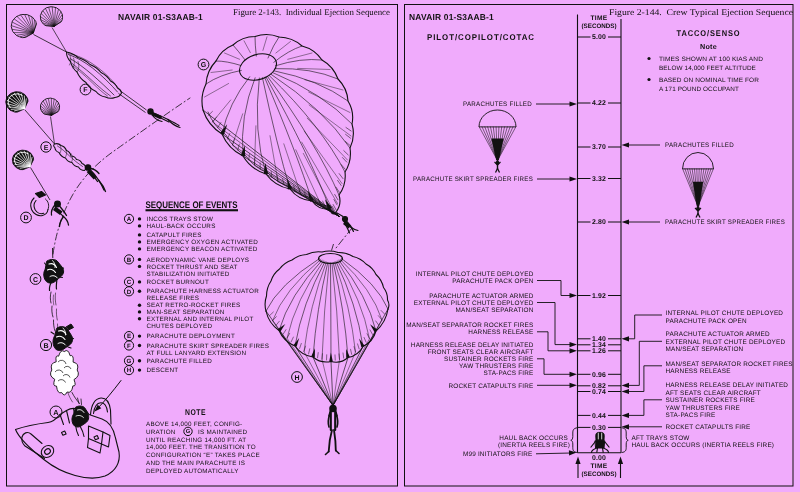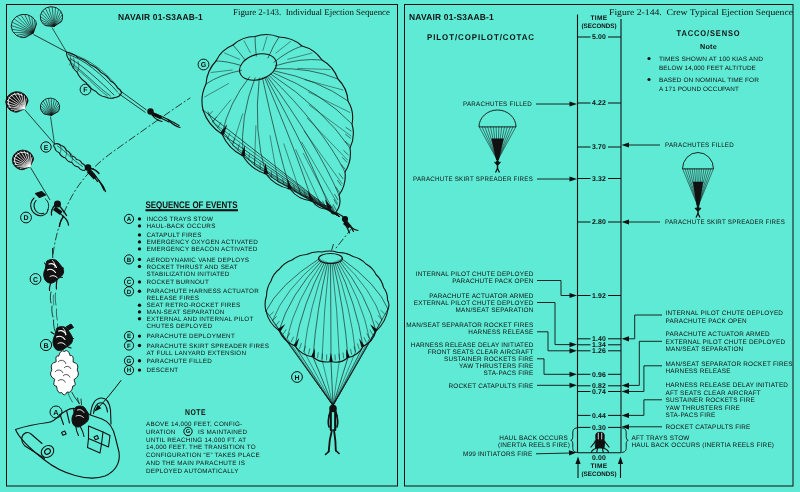--- a/index.html
+++ b/index.html
@@ -1,14 +1,14 @@
 <!DOCTYPE html>
 <html><head><meta charset="utf-8"><style>
 html,body{margin:0;padding:0;background:#ffffff;}
-#c{position:relative;width:800px;height:492px;background:#5eead4;overflow:hidden;-webkit-font-smoothing:antialiased;text-rendering:geometricPrecision;}
+#c{position:relative;width:800px;height:492px;background:#f0abfc;overflow:hidden;-webkit-font-smoothing:antialiased;text-rendering:geometricPrecision;}
 text{-webkit-font-smoothing:antialiased;}
 </style></head><body>
 <div id="c">
 <svg width="800" height="492" viewBox="0 0 800 492">
 <rect x="6.5" y="4.5" width="391" height="481.5" fill="none" stroke="#111" stroke-width="1"></rect>
 <rect x="404.5" y="4.5" width="388.5" height="481.5" fill="none" stroke="#111" stroke-width="1"></rect>
 <text x="118" y="19.5" font-size="8.6" font-family="Liberation Sans, sans-serif" font-weight="bold" letter-spacing="0.2" textLength="85" lengthAdjust="spacingAndGlyphs" fill="#111">NAVAIR 01-S3AAB-1</text>
 <text x="233" y="14.5" font-size="8.8" font-family="Liberation Serif, sans-serif" textLength="157" lengthAdjust="spacingAndGlyphs" fill="#111">Figure 2-143.&nbsp; Individual Ejection Sequence</text>
 <text x="409" y="19.5" font-size="8.6" font-family="Liberation Sans, sans-serif" font-weight="bold" letter-spacing="0.2" textLength="85" lengthAdjust="spacingAndGlyphs" fill="#111">NAVAIR 01-S3AAB-1</text>
 <text x="609" y="14.5" font-size="8.8" font-family="Liberation Serif, sans-serif" textLength="184" lengthAdjust="spacingAndGlyphs" fill="#111">Figure 2-144.&nbsp; Crew Typical Ejection Sequence</text>

